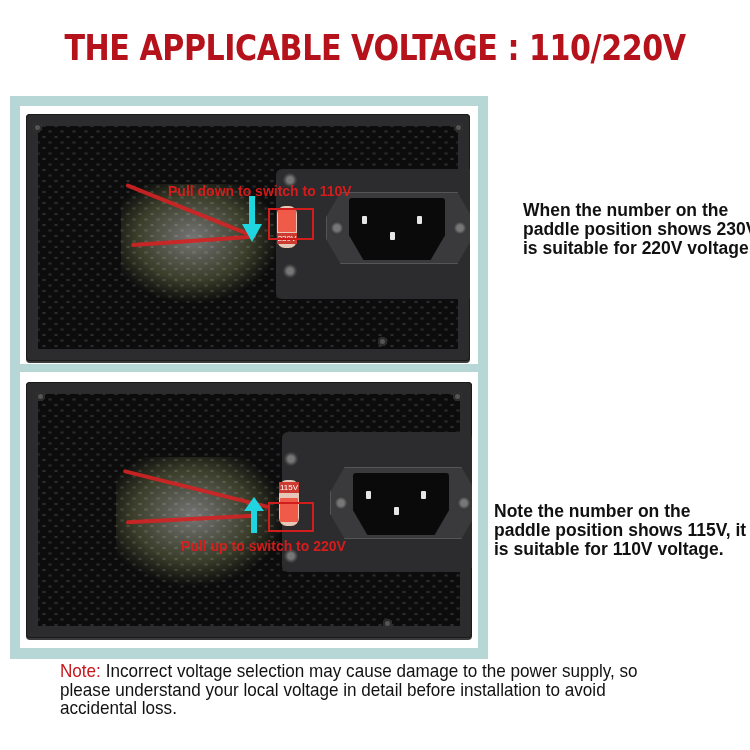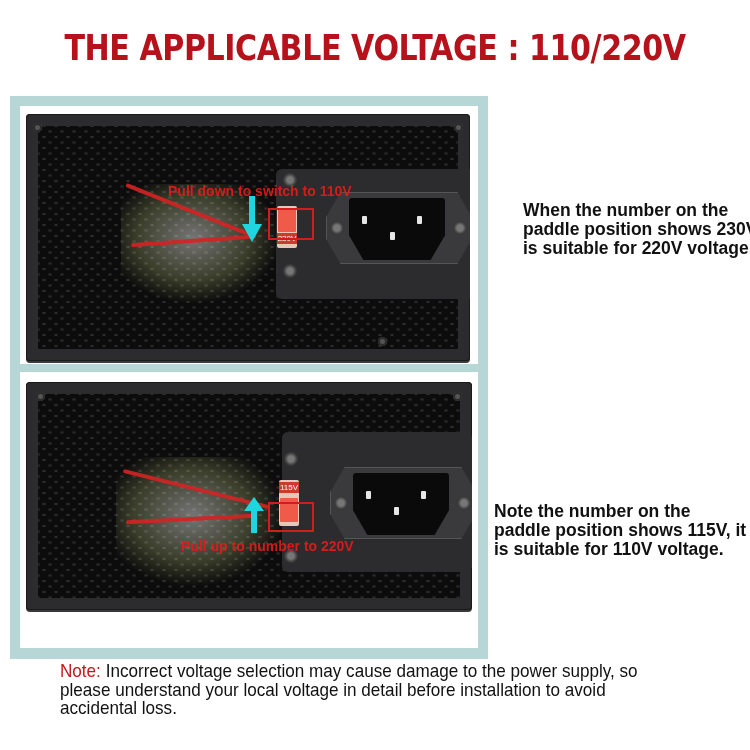--- a/index.html
+++ b/index.html
@@ -21,21 +21,21 @@
   }
   .panel.top { top: 106px; height: 258px; }
   .panel.bottom { top: 372px; height: 276px; }
 
   .psu {
     position: absolute; background: #2c2c2e; border-radius: 4px;
     box-shadow: inset 0 0 0 1px #1a1a1a, 0 2px 0 #3a3a3c;
     overflow: hidden;
   }
   .psu.top { left: 26px; top: 114px; width: 444px; height: 247px; }
-  .psu.bottom { left: 26px; top: 382px; width: 446px; height: 228px; }
+  .psu.bottom { left: 26px; top: 382px; width: 446px; height: 256px; }
 
   .grille {
     position: absolute; left: 12px; top: 12px; right: 12px; bottom: 12px;
     background-color: #2c2c2e;
     background-image:
       radial-gradient(circle at 50% 50%, #0c0c0c 0 4.2px, transparent 4.8px),
       radial-gradient(circle at 50% 50%, #0c0c0c 0 4.2px, transparent 4.8px);
     background-size: 12px 11px, 12px 11px;
     background-position: 0 0, 6px 5.5px;
   }
@@ -62,21 +62,21 @@
     position: absolute; background: #3a3a3c; border: 1px solid #555;
     clip-path: polygon(10% 0, 90% 0, 100% 35%, 100% 65%, 90% 100%, 10% 100%, 0 65%, 0 35%);
   }
   .iec-socket {
     position: absolute; background: #0a0a0a; border-radius: 3px;
     clip-path: polygon(0 0, 100% 0, 100% 60%, 85% 100%, 15% 100%, 0 60%);
   }
   .pin { position: absolute; width: 5px; height: 8px; background: #e6e6e6; border-radius: 1px; }
 
   .switch-body {
-    position: absolute; width: 20px; background: #e6c8b8; border-radius: 2px;
+    position: absolute; width: 20px; background: #e6c8b8; border-radius: 8px;
   }
   .switch-label {
     position: absolute; left: 0; width: 20px; font-size: 8px; line-height: 11px;
     color: #ffffff; text-align: center; background: #cc3a30;
     font-family: "Liberation Sans Narrow", "Liberation Sans", sans-serif;
   }
   .switch-paddle {
     position: absolute; left: 1px; width: 18px; background: #f05a48; border-radius: 1px;
   }
   .highlight-box {
@@ -170,19 +170,19 @@
   <div class="switch-body" style="left:253px;top:98px;height:46px;">
     <div class="switch-label" style="top:2px;">115V</div>
     <div class="switch-paddle" style="top:18px;height:24px;"></div>
   </div>
 </div>
 <div class="highlight-box" style="left:268px;top:502px;width:46px;height:30px;"></div>
 <svg class="arrow" style="left:244px;top:497px;height:36px;" viewBox="0 0 20 36">
   <polygon points="0,14 20,14 10,0" fill="#1fd6e0"></polygon>
   <rect x="7" y="13" width="6" height="23" fill="#1fd6e0"></rect>
 </svg>
-<div class="annot" style="left:181px;top:538px;">Pull up to number to 220V</div>
+<div class="annot" style="left:181px;top:538px;">Pull up to switch to 220V</div>
 
 <div class="desc bottom">Note the number on the paddle position shows 115V, it is suitable for 110V voltage.</div>
 
 <div class="note">
   <span class="note-label">Note:</span><span> Incorrect voltage selection may cause damage to the power supply, so please understand your local voltage in detail before installation to avoid accidental loss.</span>
 </div>
 
 </body></html>

